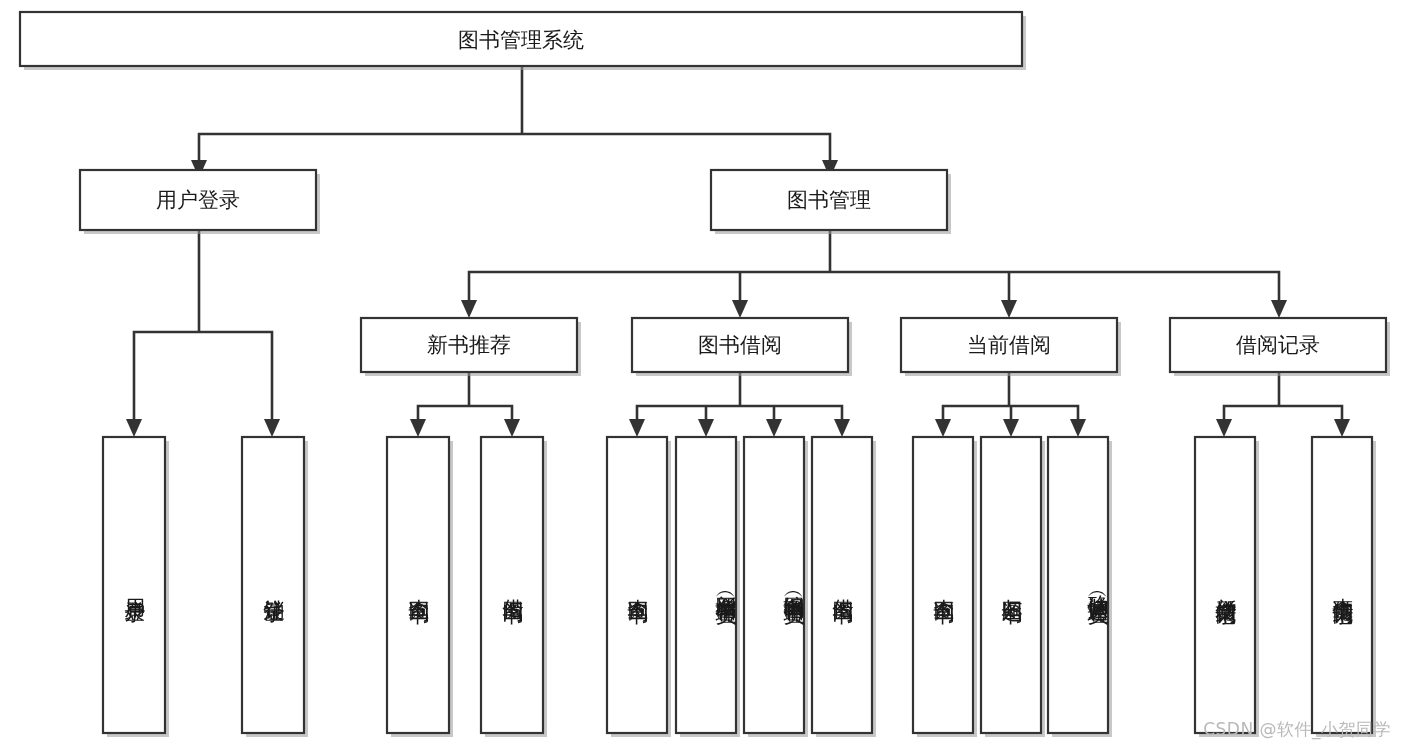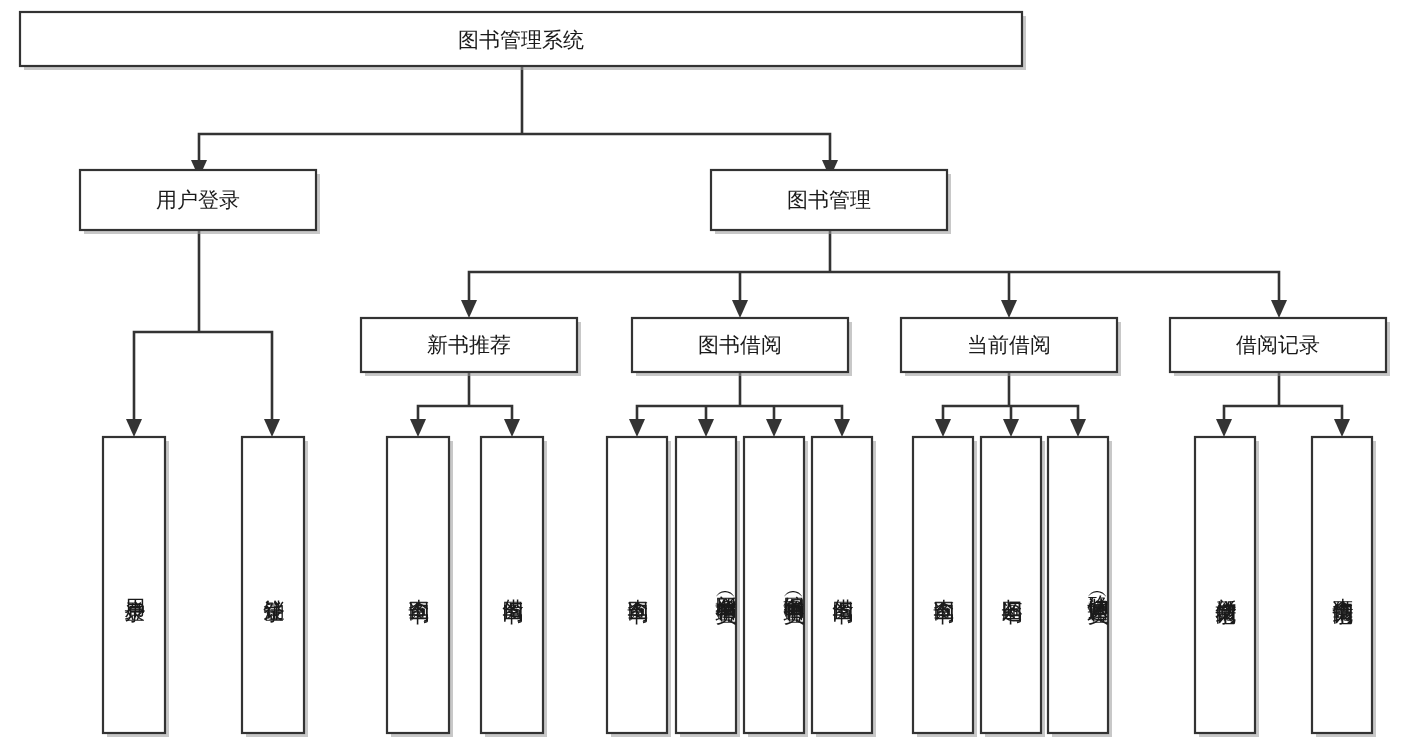--- a/index.html
+++ b/index.html
@@ -206,14 +206,15 @@
   <div class="vlabel-div" style="left:744px; top:441px; width:60px; height:288px; display:flex; align-items:flex-start; justify-content:center;">编辑图书（管理员）</div>
   <div class="vlabel-div" style="left:812px; top:437px; width:60px; height:296px; display:flex; align-items:center; justify-content:center;">借阅图书</div>
 
   <div class="vlabel-div" style="left:913px; top:437px; width:60px; height:296px; display:flex; align-items:center; justify-content:center;">查询图书</div>
   <div class="vlabel-div" style="left:981px; top:437px; width:60px; height:296px; display:flex; align-items:center; justify-content:center;">归还图书</div>
   <div class="vlabel-div" style="left:1048px; top:441px; width:60px; height:288px; display:flex; align-items:flex-start; justify-content:center;">确认归还（管理员）</div>
 
   <div class="vlabel-div" style="left:1195px; top:437px; width:60px; height:296px; display:flex; align-items:center; justify-content:center;">新增借阅记录</div>
   <div class="vlabel-div" style="left:1312px; top:437px; width:60px; height:296px; display:flex; align-items:center; justify-content:center;">查询借阅记录</div>
 
+  <div class="watermark">CSDN @软件_小贺同学</div>
 
 </div>
 
 </body></html>

